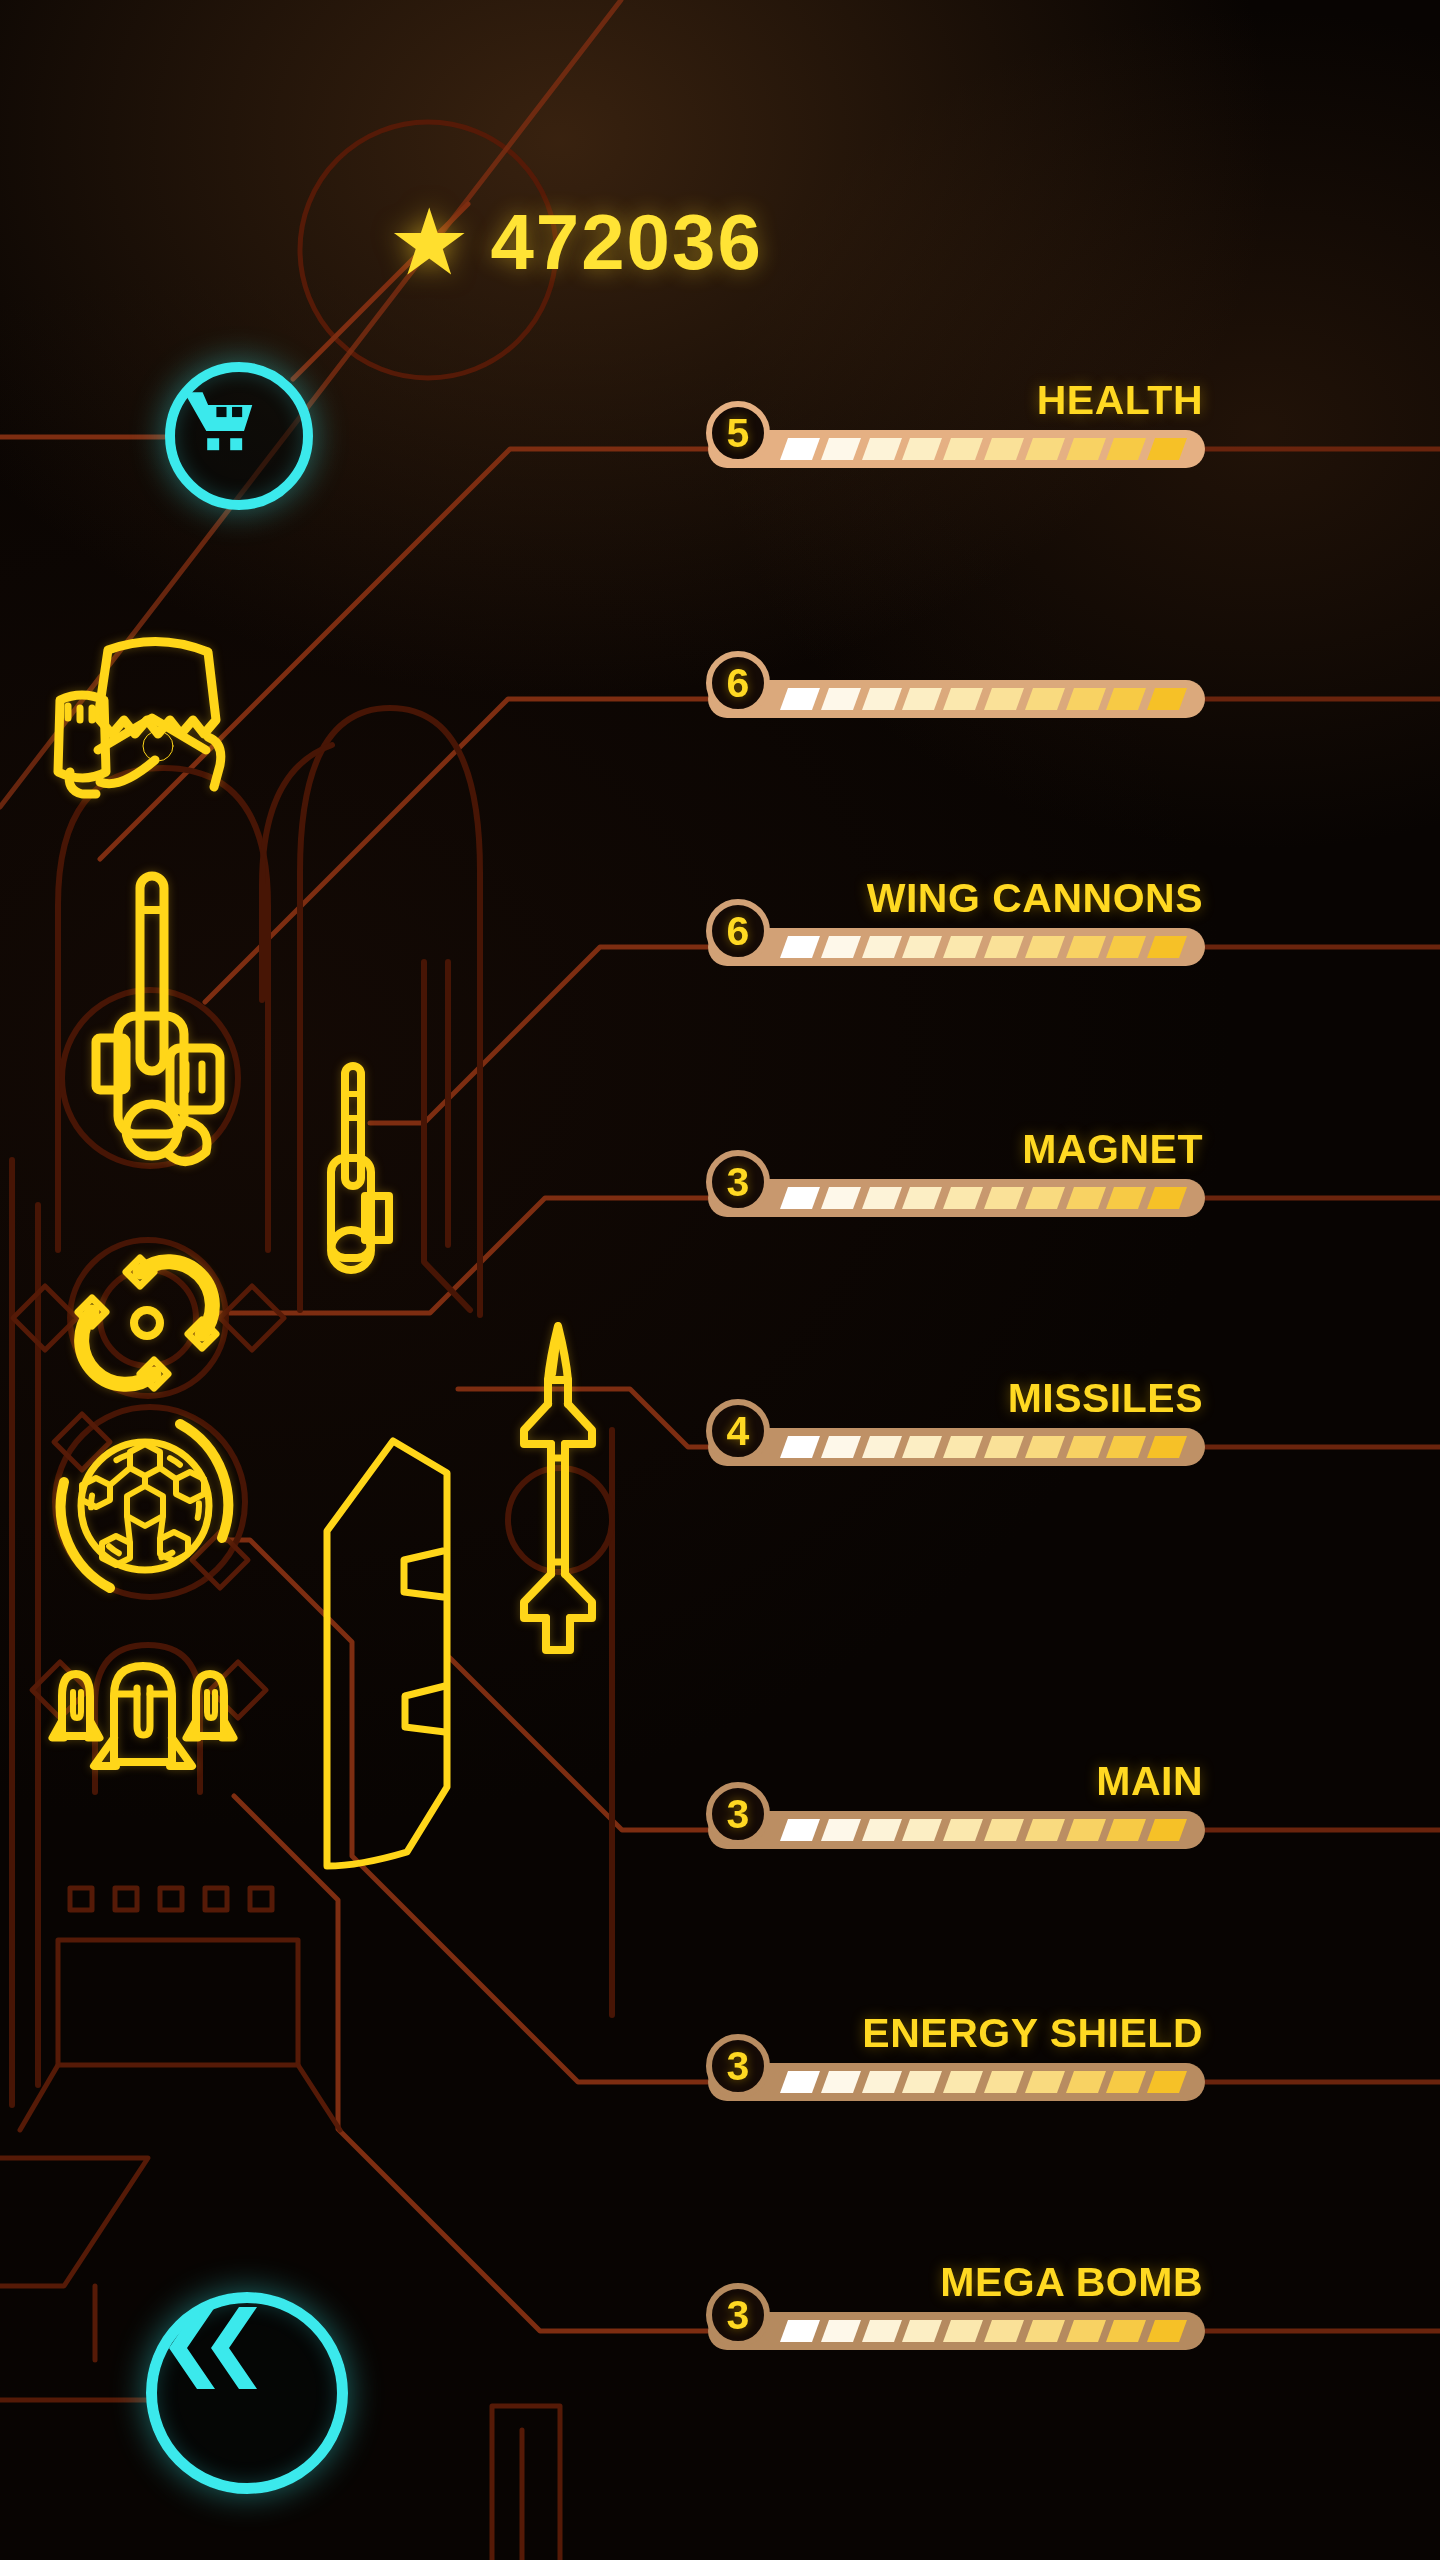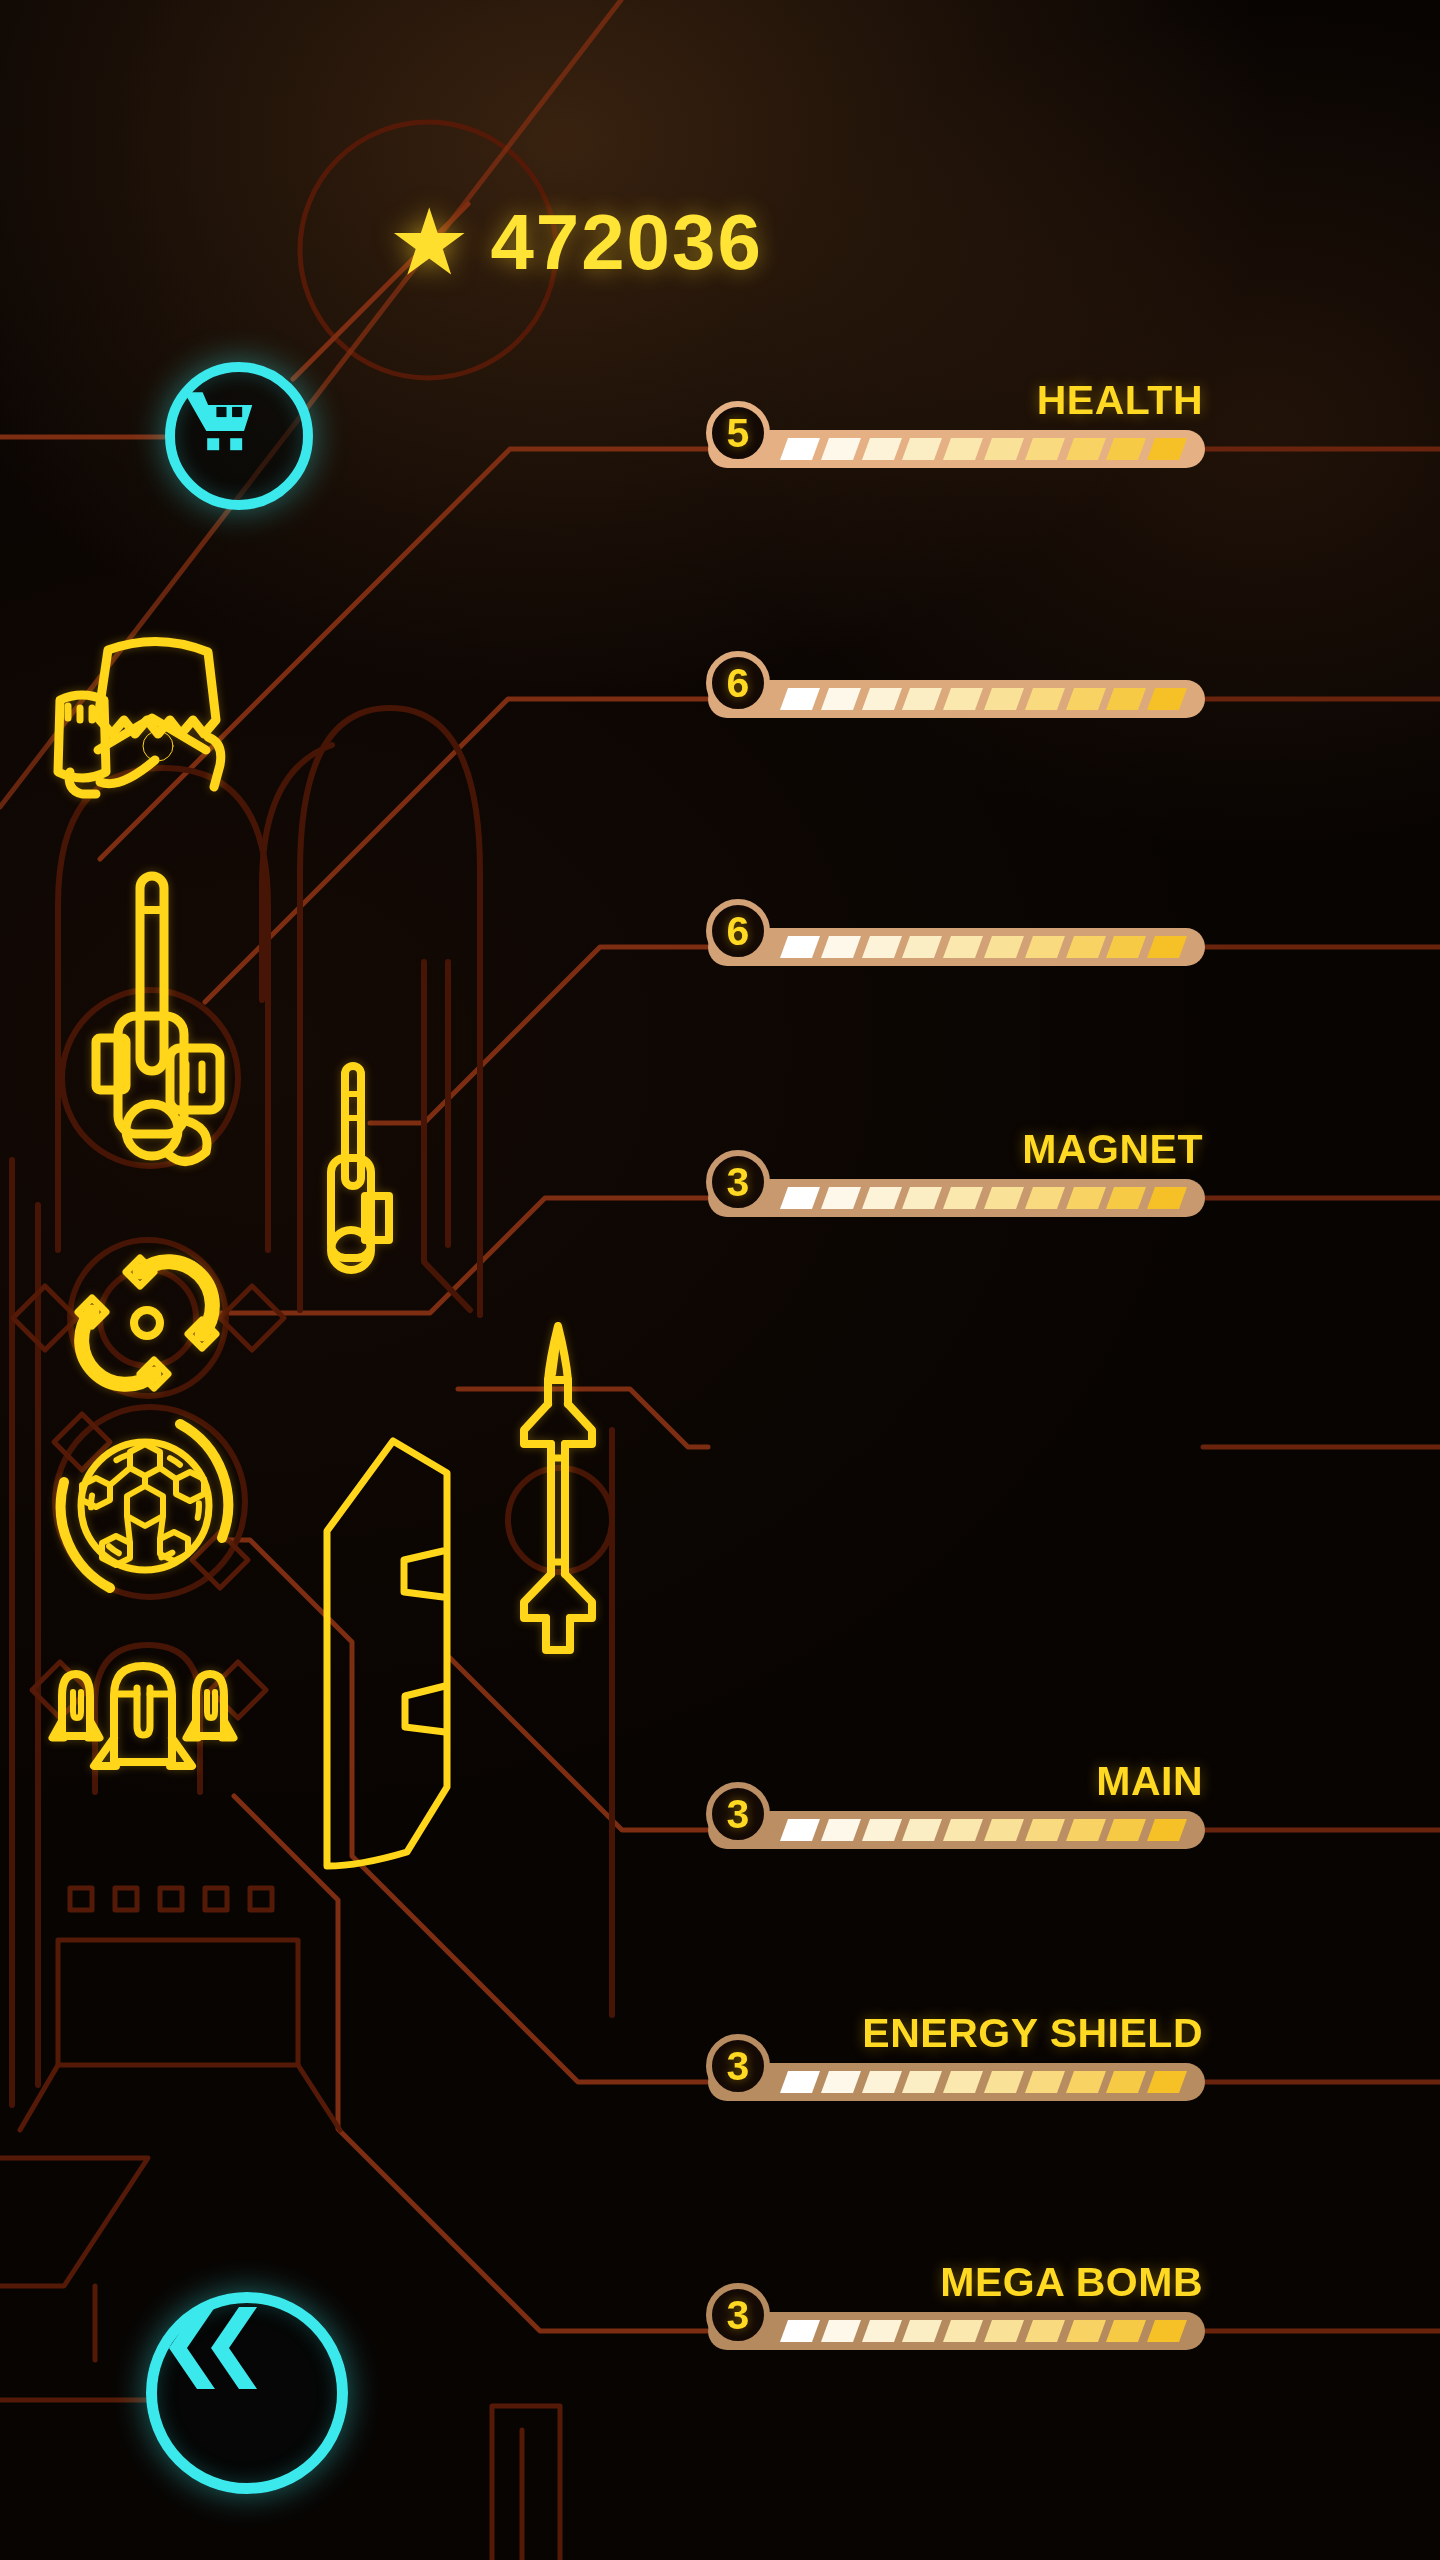--- a/index.html
+++ b/index.html
@@ -256,20 +256,21 @@
           <div class="seg" style="background: rgb(248, 210, 99);"></div>
           <div class="seg" style="background: rgb(247, 202, 69);"></div>
           <div class="seg" style="background: rgb(246, 193, 39);"></div>
         </div>
       <div class="level-circle">
           <span>6</span>
         </div>
     </div>
   </div>
   <div class="upgrade-row" style="top: 875px; --pill: #d2a176;">
+    <div class="row-label">WING CANNONS</div>
     <div class="bar">
       <div class="segments">
           <div class="seg" style="background: rgb(255, 255, 255);"></div>
           <div class="seg" style="background: rgb(254, 248, 234);"></div>
           <div class="seg" style="background: rgb(253, 243, 216);"></div>
           <div class="seg" style="background: rgb(252, 238, 196);"></div>
           <div class="seg" style="background: rgb(251, 232, 174);"></div>
           <div class="seg" style="background: rgb(250, 225, 152);"></div>
           <div class="seg" style="background: rgb(249, 218, 127);"></div>
           <div class="seg" style="background: rgb(248, 210, 99);"></div>
@@ -294,20 +295,40 @@
           <div class="seg" style="background: rgb(249, 218, 127);"></div>
           <div class="seg" style="background: rgb(248, 210, 99);"></div>
           <div class="seg" style="background: rgb(247, 202, 69);"></div>
           <div class="seg" style="background: rgb(246, 193, 39);"></div>
         </div>
       <div class="level-circle">
           <span>3</span>
         </div>
     </div>
   </div>
+  <div class="upgrade-row" style="top: 1375px; --pill: #bf9166;">
+    <div class="row-label">MISSILES</div>
+    <div class="bar">
+      <div class="segments">
+          <div class="seg" style="background: rgb(255, 255, 255);"></div>
+          <div class="seg" style="background: rgb(254, 248, 234);"></div>
+          <div class="seg" style="background: rgb(253, 243, 216);"></div>
+          <div class="seg" style="background: rgb(252, 238, 196);"></div>
+          <div class="seg" style="background: rgb(251, 232, 174);"></div>
+          <div class="seg" style="background: rgb(250, 225, 152);"></div>
+          <div class="seg" style="background: rgb(249, 218, 127);"></div>
+          <div class="seg" style="background: rgb(248, 210, 99);"></div>
+          <div class="seg" style="background: rgb(247, 202, 69);"></div>
+          <div class="seg" style="background: rgb(246, 193, 39);"></div>
+        </div>
+      <div class="level-circle">
+          <span>4</span>
+        </div>
+    </div>
+  </div>
   <div class="upgrade-row" style="top: 1758px; --pill: #bb8e63;">
     <div class="row-label">MAIN</div>
     <div class="bar">
       <div class="segments">
           <div class="seg" style="background: rgb(255, 255, 255);"></div>
           <div class="seg" style="background: rgb(254, 248, 234);"></div>
           <div class="seg" style="background: rgb(253, 243, 216);"></div>
           <div class="seg" style="background: rgb(252, 238, 196);"></div>
           <div class="seg" style="background: rgb(251, 232, 174);"></div>
           <div class="seg" style="background: rgb(250, 225, 152);"></div>

